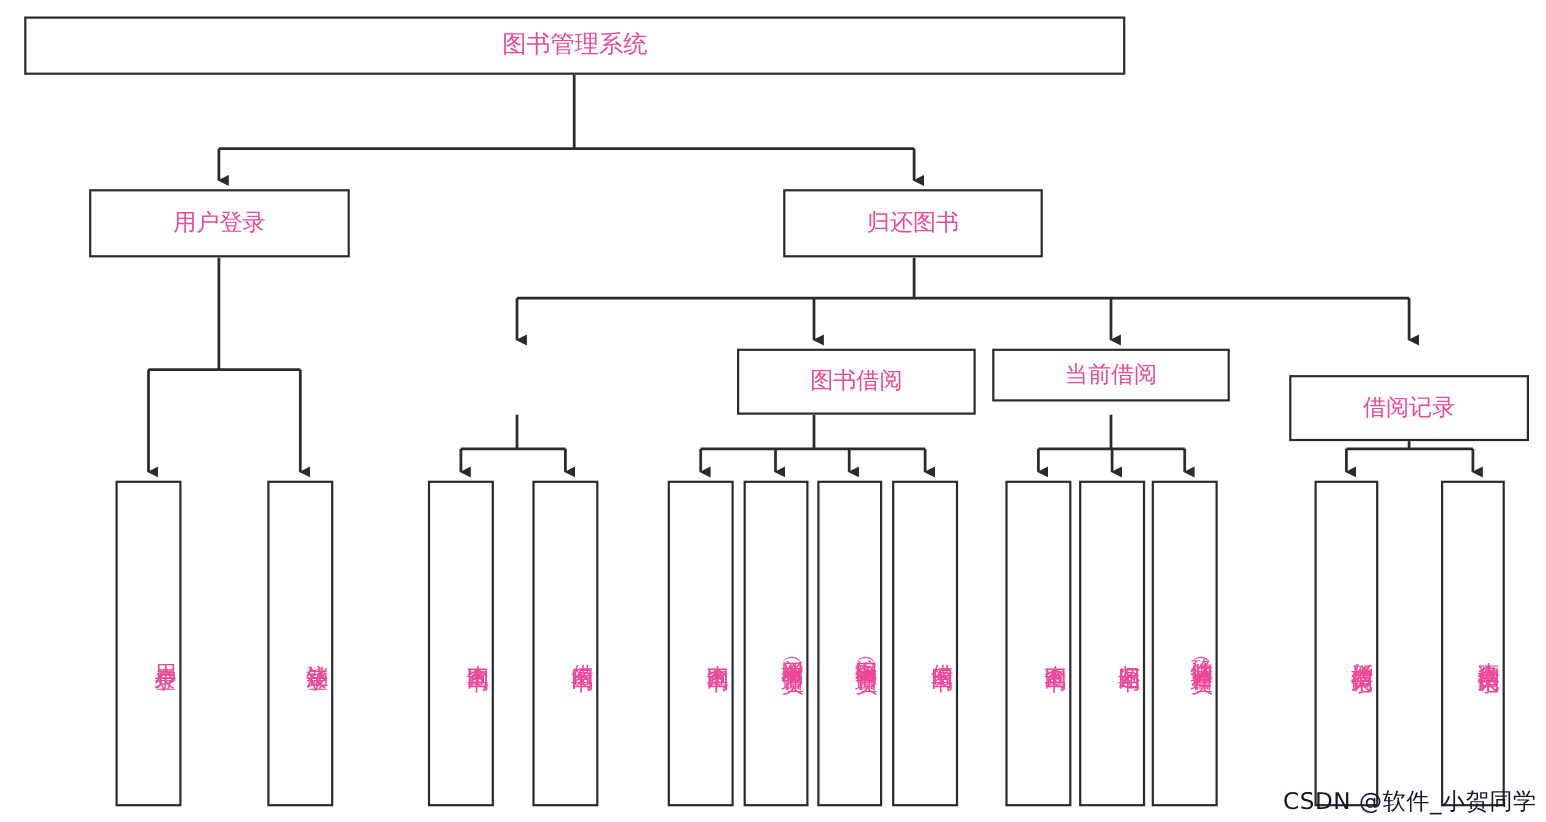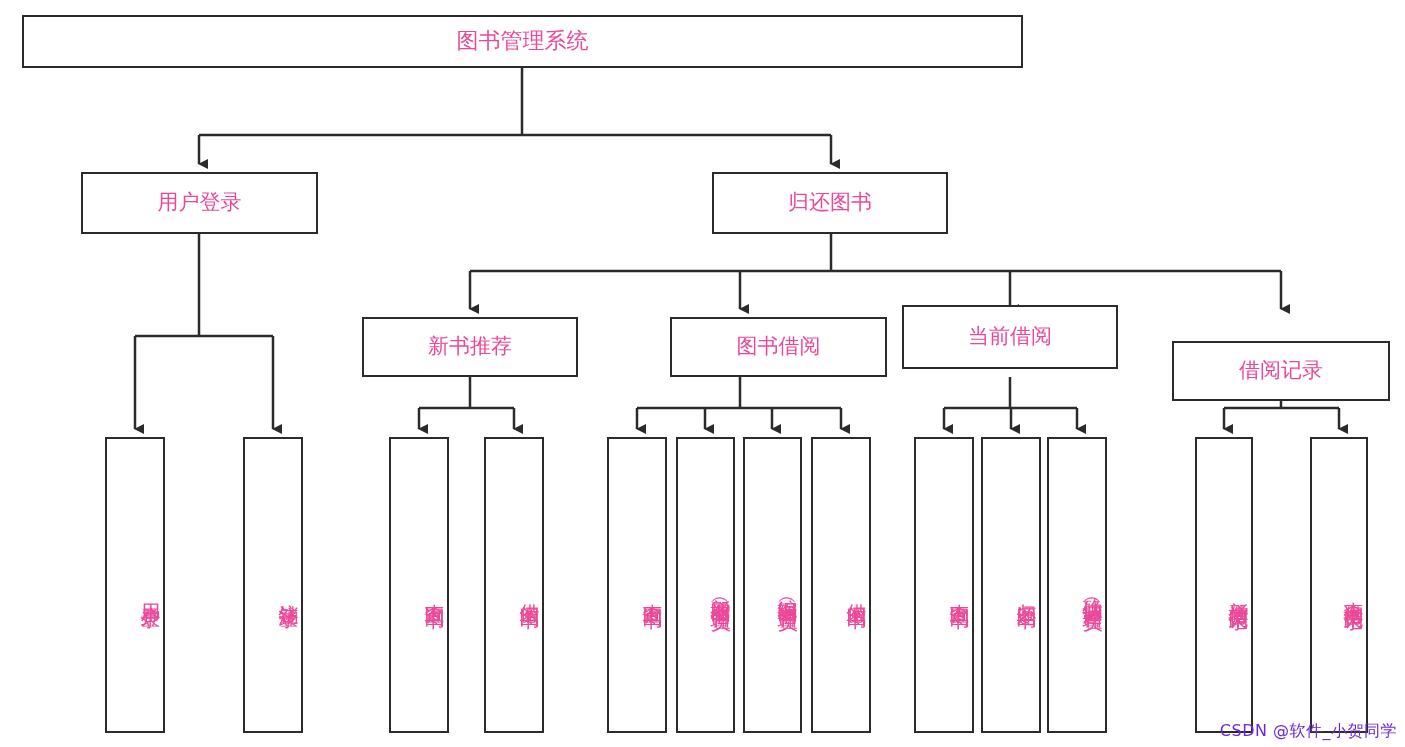--- a/index.html
+++ b/index.html
@@ -56,22 +56,22 @@
   }
   .node.v span {
     writing-mode: vertical-rl;
     text-orientation: upright;
     display: block;
   }
   .watermark {
     position: absolute;
     right: 8px;
     bottom: 5px;
-    font-size: 16px;
-    color: #6d28d9;
+    font-size: 21px;
+    color: #0f172a;
     letter-spacing: 0.5px;
     white-space: nowrap;
   }
 </style>
 </head>
 <body>
 
 <div id="diagram-root">
 
   <svg class="wires" viewBox="0 0 1405 747">
@@ -128,27 +128,24 @@
     <span>图书管理系统</span>
   </div>
 
   <div class="node h" style="left:81px; top:172px; width:237px; height:62px;">
     <span>用户登录</span>
   </div>
   <div class="node h" style="left:712px; top:172px; width:236px; height:62px;">
     <span>归还图书</span>
   </div>
 
-  <div class="node h" style="left:362px; top:317px; width:216px; height:60px;">
-    <span>新书推荐</span>
-  </div>
   <div class="node h" style="left:632px; top:317px; width:217px; height:60px;margin-left:38px;">
     <span>图书借阅</span>
   </div>
-  <div class="node h" style="left:902px; top:305px; width:216px; height:64px;">
+  <div class="node h" style="left:902px; top:317px; width:216px; height:48px;">
     <span>当前借阅</span>
   </div>
   <div class="node h" style="left:1172px; top:317px; width:218px; height:60px;margin-top:24px;">
     <span>借阅记录</span>
   </div>
 
   <div class="node v" style="left:105px; top:437px; width:60px; height:296px;">
     <span>用户登录</span>
   </div>
   <div class="node v" style="left:243px; top:437px; width:60px; height:296px;">

